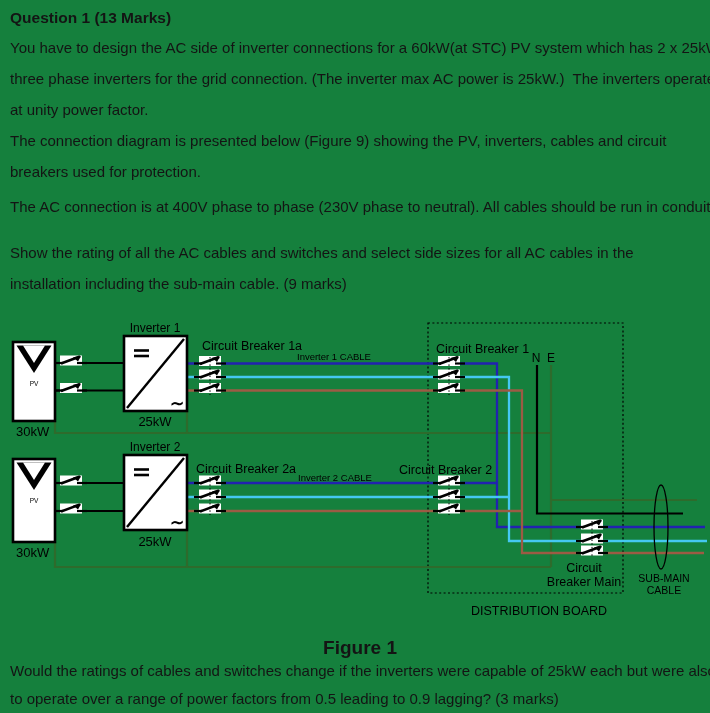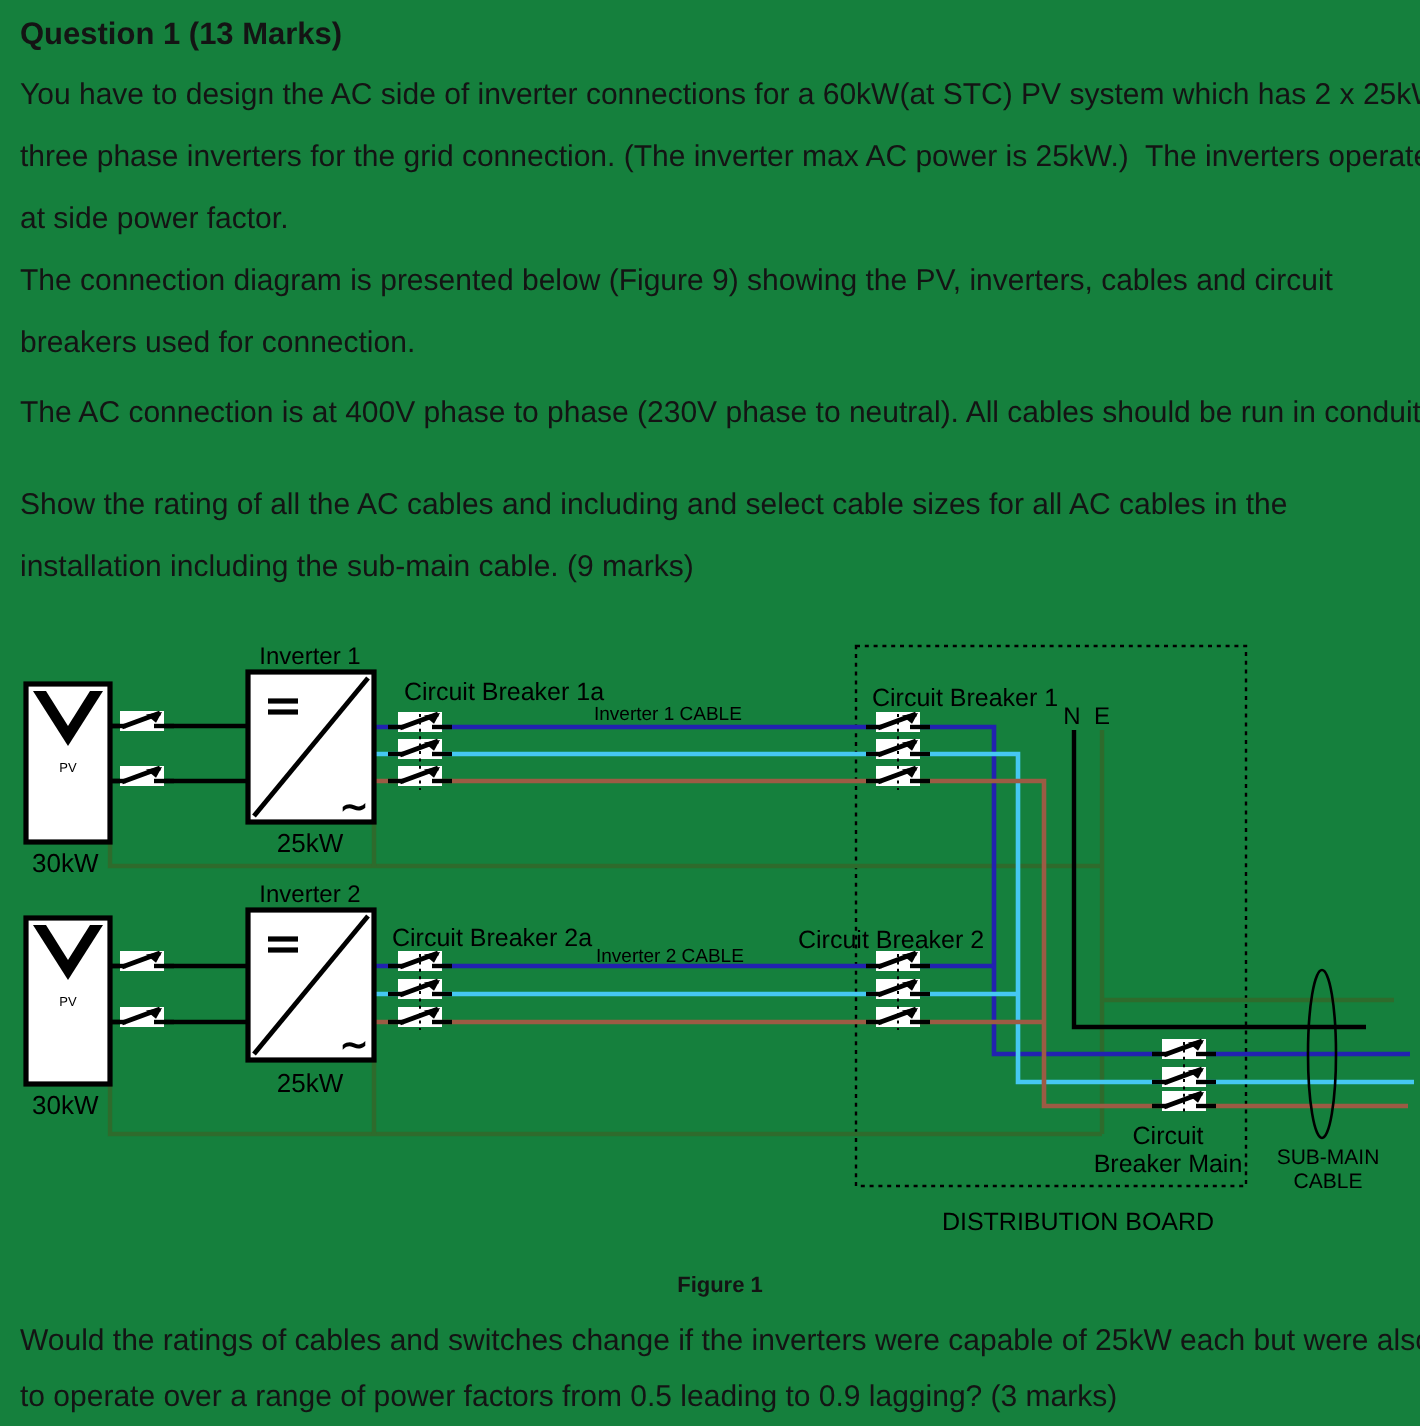--- a/index.html
+++ b/index.html
@@ -1,40 +1,40 @@
 <!DOCTYPE html>
 <html><head>
 <meta charset="utf-8">
 <style>
   html,body{margin:0;padding:0;background:#fff;}
   .page{position:relative;width:710px;height:713px;background:#15803d;overflow:hidden;
         font-family:"Liberation Sans",sans-serif;color:#141414;}
   .tline{position:absolute;left:10px;white-space:pre;font-size:15px;line-height:19px;}
   .title{font-weight:bold;font-size:15.5px;}
-  .caption{position:absolute;left:10px;width:700px;text-align:center;font-weight:bold;font-size:11px;}
+  .caption{position:absolute;left:10px;width:700px;text-align:center;font-weight:bold;font-size:19px;}
   svg{position:absolute;left:0;top:0;}
   svg text{font-family:"Liberation Sans",sans-serif;fill:#000;}
 </style>
 </head>
 <body>
 
 <div class="page">
 
   <div class="tline title" style="top:8px">Question 1 (13 Marks)</div>
 
   <div class="tline" style="top:38px">You have to design the AC side of inverter connections for a 60kW(at STC) PV system which has 2 x 25kW,</div>
   <div class="tline" style="top:69px">three phase inverters for the grid connection. (The inverter max AC power is 25kW.)  The inverters operate</div>
-  <div class="tline" style="top:100px">at side power factor.</div>
+  <div class="tline" style="top:100px">at unity power factor.</div>
 
   <div class="tline" style="top:131px">The connection diagram is presented below (Figure 9) showing the PV, inverters, cables and circuit</div>
-  <div class="tline" style="top:162px">breakers used for connection.</div>
+  <div class="tline" style="top:162px">breakers used for protection.</div>
 
   <div class="tline" style="top:197px">The AC connection is at 400V phase to phase (230V phase to neutral). All cables should be run in conduit.</div>
 
-  <div class="tline" style="top:243px">Show the rating of all the AC cables and including and select cable sizes for all AC cables in the</div>
+  <div class="tline" style="top:243px">Show the rating of all the AC cables and switches and select side sizes for all AC cables in the</div>
   <div class="tline" style="top:274px">installation including the sub-main cable. (9 marks)</div>
 
   <svg width="710" height="713" viewBox="0 0 710 713">
     <defs>
       <g id="pole">
         <rect x="0" y="-7.5" width="22" height="10" fill="#ffffff"></rect>
         <line x1="-5" y1="0" x2="3" y2="0" stroke="#000" stroke-width="2.2"></line>
         <line x1="17" y1="0" x2="27" y2="0" stroke="#000" stroke-width="2.2"></line>
         <line x1="1" y1="0.5" x2="20" y2="-6.5" stroke="#000" stroke-width="2.4"></line>
         <path d="M21,-7 l-8,1.2 l5,4.2 z" fill="#000"></path>

